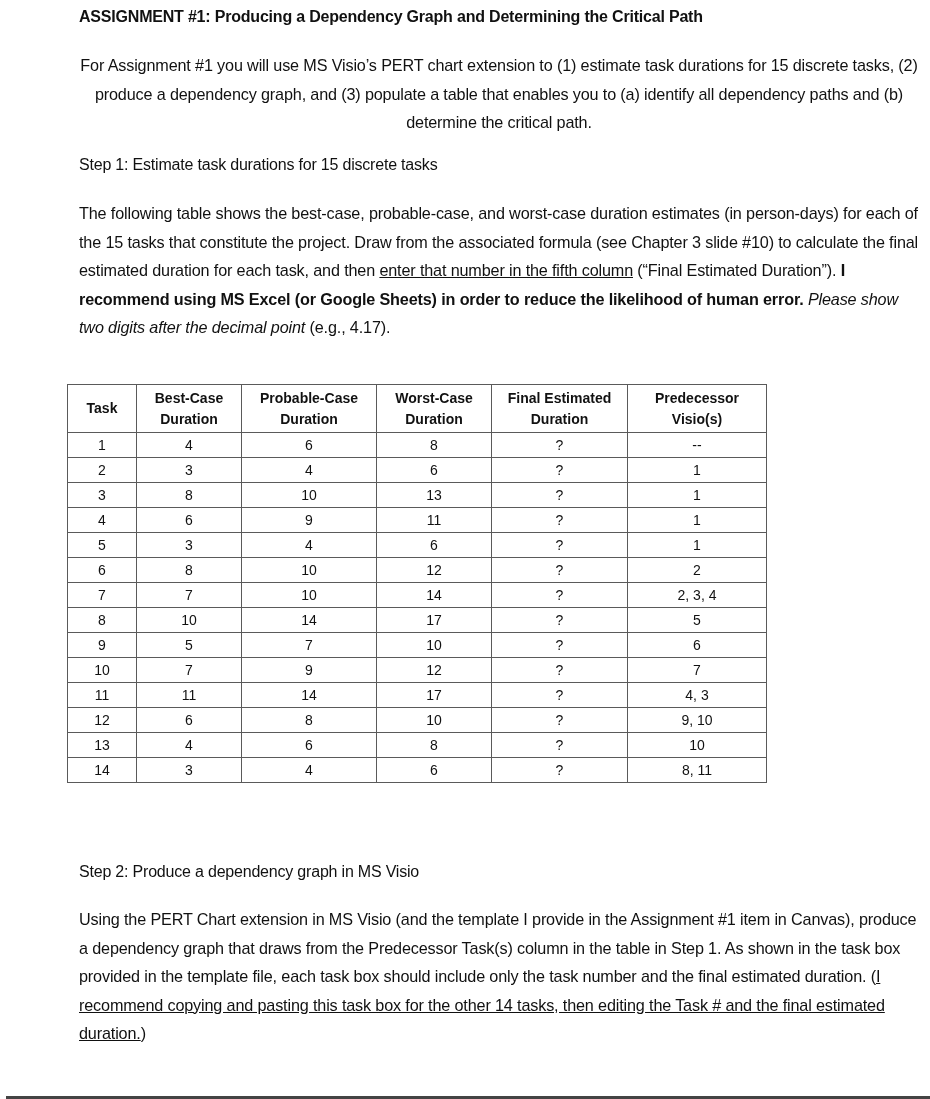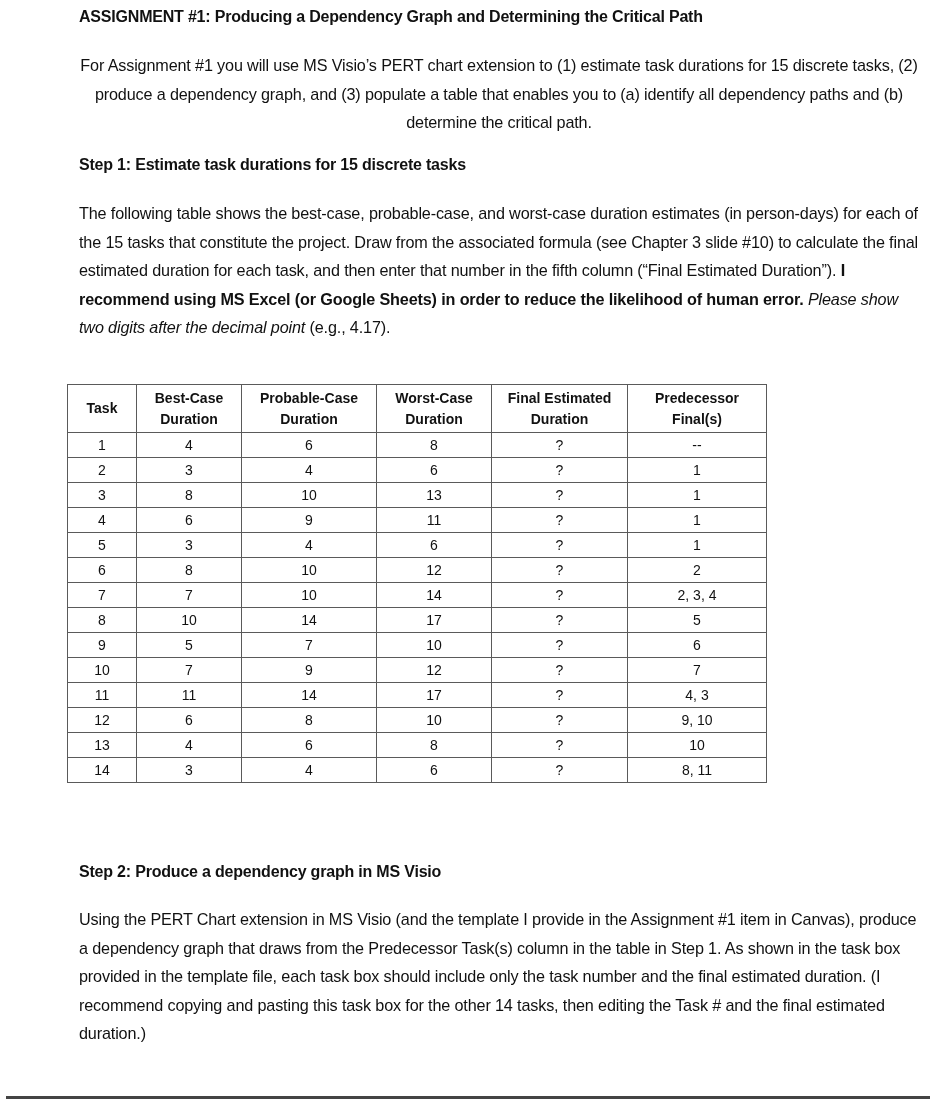--- a/index.html
+++ b/index.html
@@ -13,23 +13,23 @@
     position: absolute; left: 73px; top: 8px;
     font-size: 16px; font-weight: bold; letter-spacing: -0.2px;
     white-space: nowrap;
   }
   .para {
     position: absolute; left: 73px; width: 840px;
     font-size: 16.2px; line-height: 28.5px; letter-spacing: -0.15px;
   }
   .h2 {
     position: absolute; left: 73px;
-    font-size: 16px; font-weight: bold; letter-spacing: -0.2px; white-space: nowrap;
-  }
-  .u { }
+    font-size: 16px; font-weight: normal; letter-spacing: -0.2px; white-space: nowrap;
+  }
+  .u { text-decoration: underline; }
   .b { font-weight: bold; }
   .i { font-style: italic; }
 
   table.tasks {
     position: absolute; left: 61px; top: 384px;
     border-collapse: collapse;
     font-size: 14px;
   }
   table.tasks th, table.tasks td {
     border: 1.5px solid #5a5a5a;
@@ -65,21 +65,21 @@
   <div class="para" style="top:199px;"><span>The following table shows the best-case, probable-case, and worst-case duration estimates (in person-days) for each of the 15 tasks that constitute the project. Draw from the associated formula (see Chapter 3 slide #10) to calculate the final estimated duration for each task, and then </span><span class="u">enter that number in the fifth column</span><span> (“Final Estimated Duration”). </span><span class="b">I recommend using MS Excel (or Google Sheets) in order to reduce the likelihood of human error.</span><span> </span><span class="i">Please show two digits after the decimal point</span><span> (e.g., 4.17).</span></div>
 
   <table class="tasks">
     <thead>
       <tr>
         <th class="c0"><span>Task</span></th>
         <th class="c1"><span>Best-Case</span><br><span>Duration</span></th>
         <th class="c2"><span>Probable-Case</span><br><span>Duration</span></th>
         <th class="c3"><span>Worst-Case</span><br><span>Duration</span></th>
         <th class="c4"><span>Final Estimated</span><br><span>Duration</span></th>
-        <th class="c5"><span>Predecessor</span><br><span>Final(s)</span></th>
+        <th class="c5"><span>Predecessor</span><br><span>Visio(s)</span></th>
       </tr>
     </thead>
     <tbody id="task-rows">
         <tr>
           <td class="c0">1</td>
           <td class="c1">4</td>
           <td class="c2">6</td>
           <td class="c3">8</td>
           <td class="c4">?</td>
           <td class="c5">--</td>

